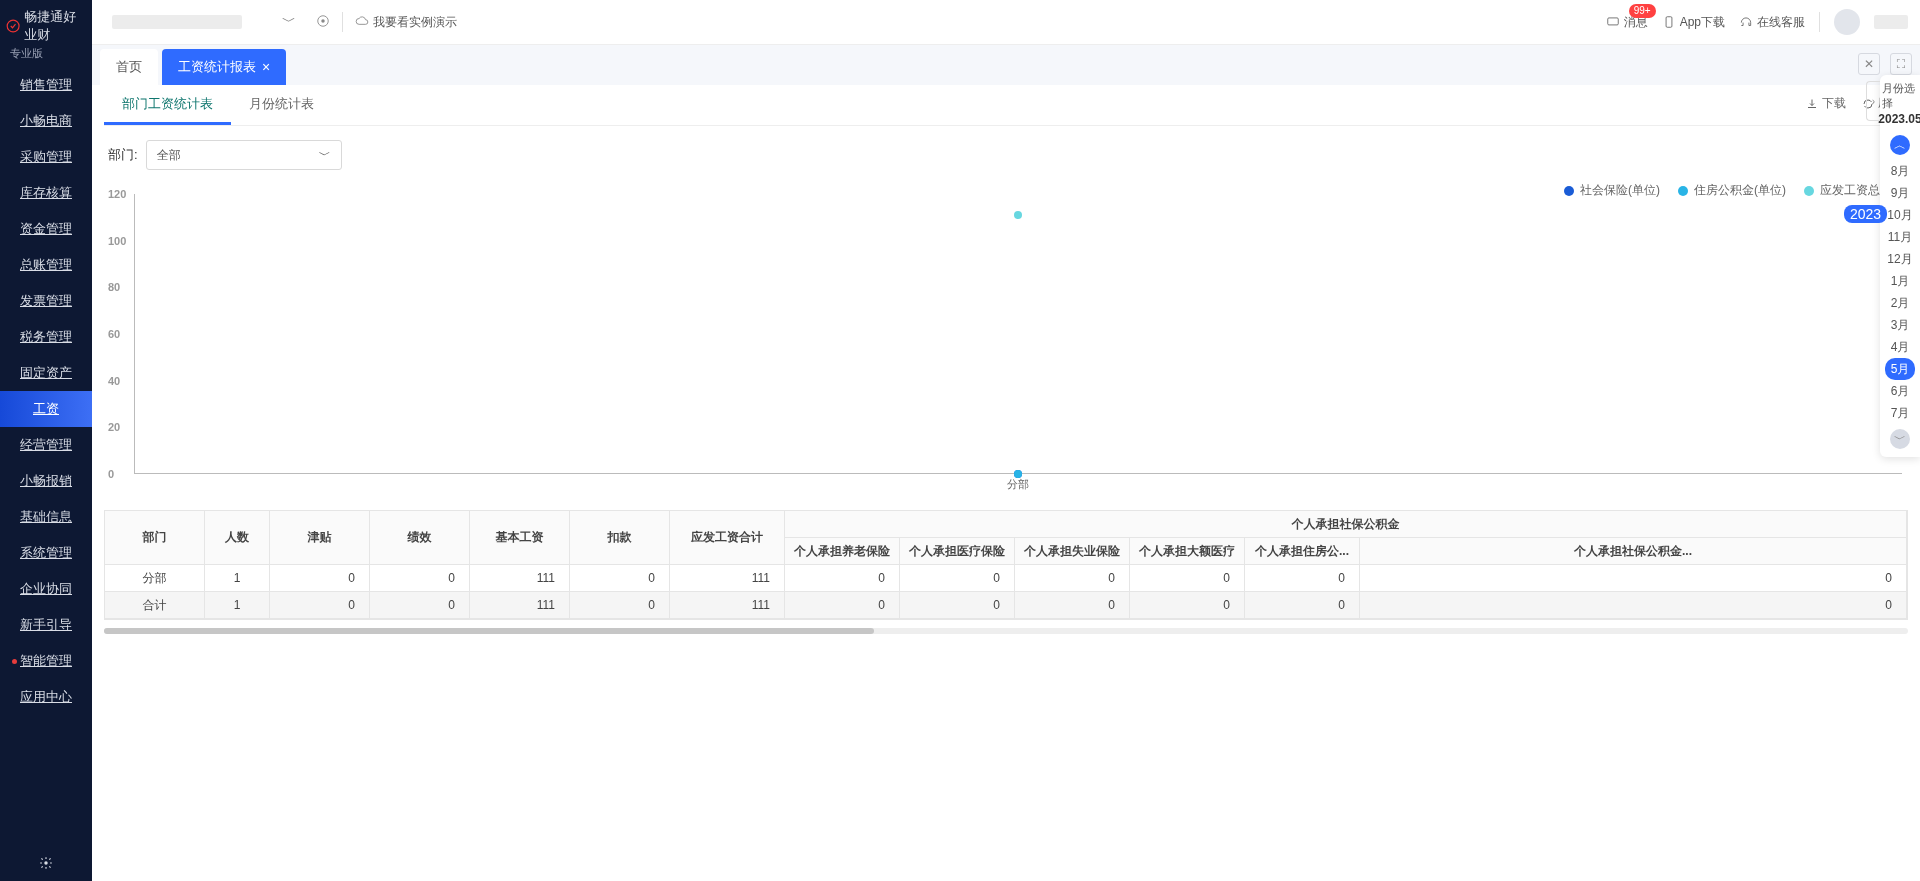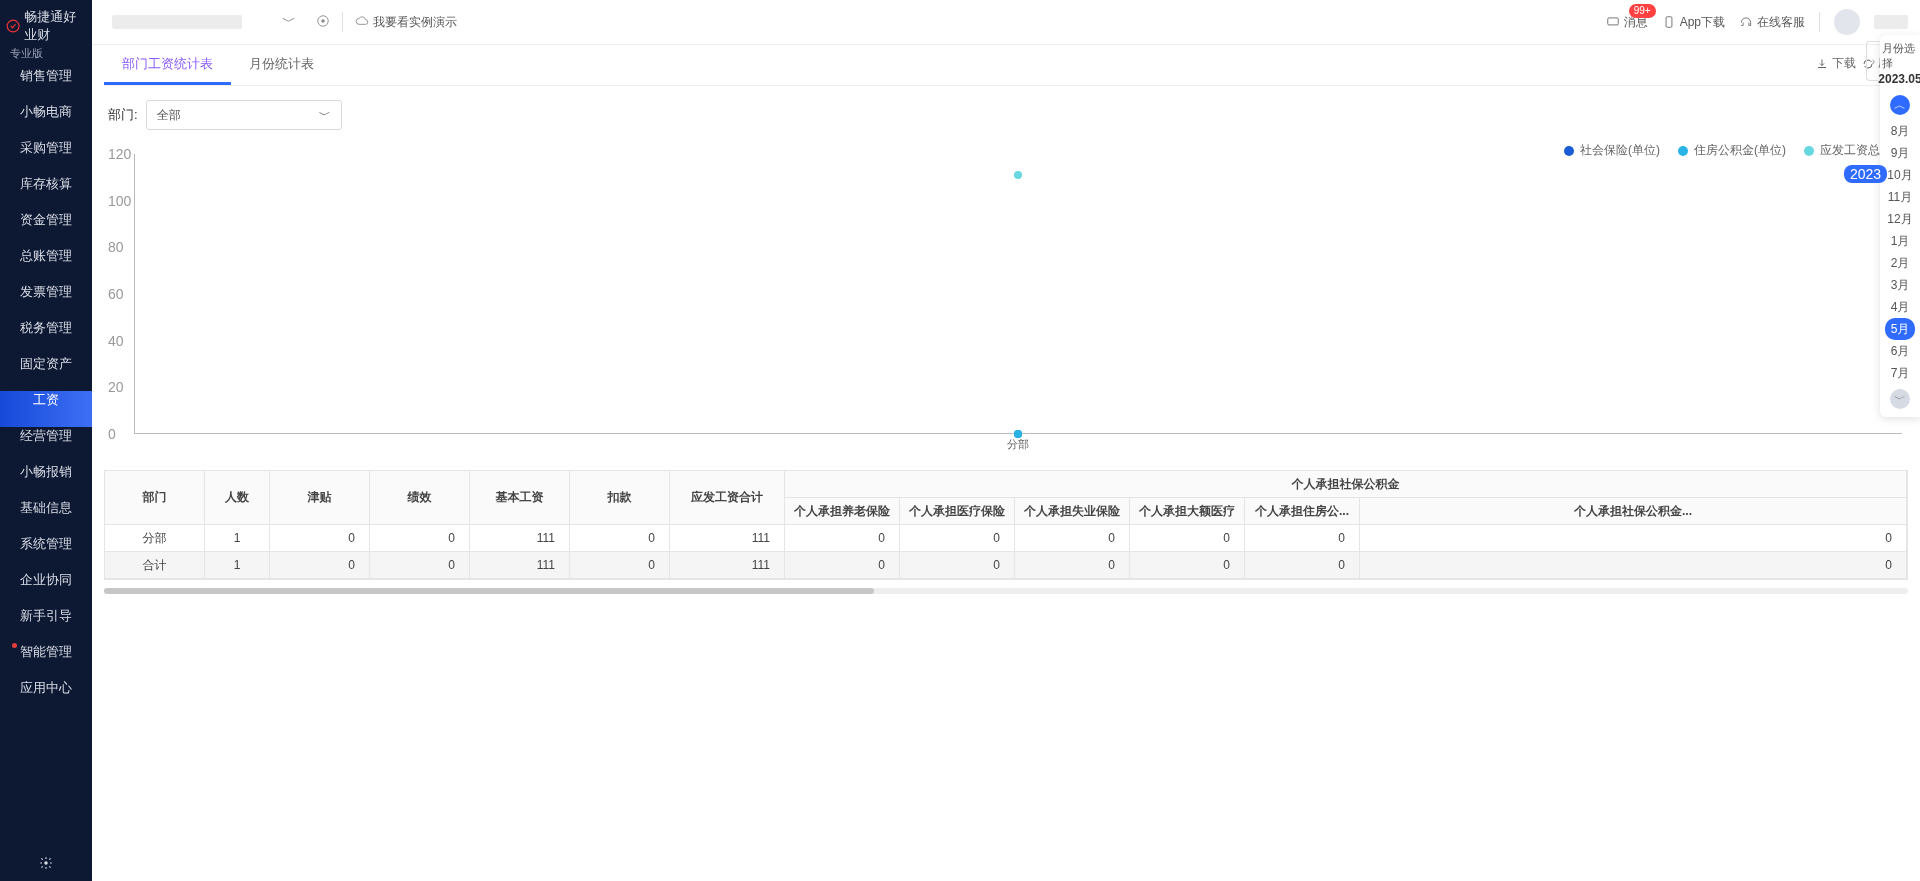--- a/index.html
+++ b/index.html
@@ -6,21 +6,21 @@
     body { font-family: "Microsoft YaHei", Arial, sans-serif; font-size: 12px; background: #fff; color: #333; overflow: hidden; width: 1920px; height: 881px; }
     .app { display: flex; height: 100%; }
 
     
     .sidebar { width: 92px; background: #0d1833; color: #d9dde6; display: flex; flex-direction: column; flex-shrink: 0; }
     .brand { padding: 8px 6px 4px; display: flex; align-items: center; gap: 4px; }
     .brand .logo { width: 18px; height: 18px; }
     .brand .name { font-size: 13px; }
     .brand-sub { font-size: 11px; color: #99a0b4; padding-left: 10px; margin-top: -2px; margin-bottom: 6px; }
     .nav { flex: 1; overflow-y: auto; }
-    .nav-item { height: 36px; display: flex; align-items: flex-start; justify-content: center; font-size: 13px; color: #d9dde6; cursor: pointer; position: relative; }
+    .nav-item { height: 36px; display: flex; align-items: center; justify-content: center; font-size: 13px; color: #d9dde6; cursor: pointer; position: relative; text-decoration: underline; }
     .nav-item.active { background: linear-gradient(90deg, #1649d8, #3d6ff5); color: #fff; }
     .dot-red { position: absolute; left: 12px; width: 5px; height: 5px; border-radius: 50%; background: #e63c3c; }
     .sidebar-bottom { height: 36px; display: flex; align-items: center; justify-content: center; }
     .gear-icon { width: 14px; height: 14px; color: #d9dde6; }
 
     
     .main { flex: 1; display: flex; flex-direction: column; min-width: 0; }
 
     .topbar { height: 45px; display: flex; align-items: center; padding: 0 12px; gap: 12px; border-bottom: 1px solid #eee; }
     .org-box { width: 200px; height: 26px; display: flex; align-items: center; gap: 6px; cursor: pointer; font-size: 14px; padding: 0 8px; }
@@ -40,34 +40,34 @@
     .tab.active { background: #2f6bff; color: #fff; }
     .tab-close { font-size: 14px; }
     .tabstrip-right { position: absolute; right: 8px; top: 8px; display: flex; gap: 10px; }
     .mini-btn { width: 22px; height: 22px; border: 1px solid #d6d9e0; border-radius: 3px; display: flex; align-items: center; justify-content: center; color: #888; cursor: pointer; font-size: 12px; }
 
     .content { flex: 1; padding: 0 12px 12px; display: flex; flex-direction: column; min-height: 0; position: relative; }
 
     .subtabs-bar { position: relative; border-bottom: 1px solid #eee; margin-bottom: 14px; }
     .subtabs { display: flex; }
     .subtab { height: 40px; padding: 0 18px; display: flex; align-items: center; font-size: 13px; color: #666; cursor: pointer; border-bottom: 3px solid transparent; }
-    .subtab.active { color: #8b5cf6; border-bottom-color: #2f6bff; font-weight: 500; }
-    .subtabs-right { position: absolute; right: 6px; top: 10px; display: flex; gap: 6px; color: #666; text-align: center; }
+    .subtab.active { color: #0f766e; border-bottom-color: #2f6bff; font-weight: 500; }
+    .subtabs-right { position: absolute; right: 6px; top: 10px; display: flex; gap: 16px; color: #666; text-align: center; }
     .txt-btn { display: flex; align-items: center; gap: 4px; cursor: pointer; }
 
     .filter-row { display: flex; align-items: center; gap: 8px; margin-bottom: 12px; padding-left: 4px; }
     .filter-label { font-size: 13px; color: #333; }
     .select { width: 196px; height: 30px; border: 1px solid #d9d9d9; border-radius: 3px; display: flex; align-items: center; padding: 0 10px; color: #555; cursor: pointer; justify-content: space-between; gap: 13px; }
 
     .chart-wrap { position: relative; height: 310px; margin-bottom: 18px; }
     .legend { position: absolute; right: 16px; top: 0; display: flex; gap: 18px; color: #666; font-size: 12px; }
     .legend-item { display: flex; align-items: center; gap: 6px; }
     .ldot { width: 10px; height: 10px; border-radius: 50%; }
     .chart { position: absolute; left: 30px; right: 6px; top: 12px; bottom: 18px; }
-    .yaxis-label { position: absolute; left: 0; font-size: 14px; color: #999; transform: translateY(-50%); }
+    .yaxis-label { position: absolute; left: 0; font-size: 11px; color: #999; transform: translateY(-50%); font-weight: bold; }
     .x-axis { position: absolute; bottom: 0; left: 0; right: 0; height: 0; border-top: 1px solid #bbb; }
     .y-axis { position: absolute; bottom: 0; left: 0; top: 0; width: 0; border-left: 1px solid #bbb; }
     .xcat { position: absolute; bottom: -18px; font-size: 11px; color: #666; transform: translateX(-50%); }
     .pt { position: absolute; width: 8px; height: 8px; border-radius: 50%; transform: translate(-50%, -50%); }
 
     .table-wrap { border: 1px solid #e5e5e5; }
     .table { display: flex; flex-direction: column; }
     .th, .td { border-right: 1px solid #e5e5e5; border-bottom: 1px solid #e5e5e5; display: flex; align-items: center; justify-content: center; font-size: 12px; }
     .th { background: #fafafa; font-weight: 600; color: #444; }
     .td { color: #444; }
@@ -218,20 +218,33 @@
               <path d="M4 13a8 8 0 0116 0v5h-3v-5M4 18h3v-5" fill="none" stroke="#666" stroke-width="1.5"></path>
             </svg>
           <span>在线客服</span>
         </div>
         <span class="divider-v"></span>
         <div class="avatar"></div>
         <div class="user-ph"></div>
       </div>
     </div>
 
+    <div class="tabstrip">
+      <div class="tab">
+          <span>首页</span>
+        </div>
+      <div class="tab active">
+        <span>工资统计报表</span>
+        <span class="tab-close">×</span>
+      </div>
+      <div class="tabstrip-right">
+        <div class="mini-btn">✕</div>
+        <div class="mini-btn">⛶</div>
+      </div>
+    </div>
 
     <div class="content">
       <div class="subtabs-bar">
         <div class="subtabs">
           <div class="subtab active">部门工资统计表</div>
           <div class="subtab">月份统计表</div>
         </div>
         <div class="subtabs-right">
           <div class="txt-btn">
             <svg width="12" height="12" viewBox="0 0 24 24">

